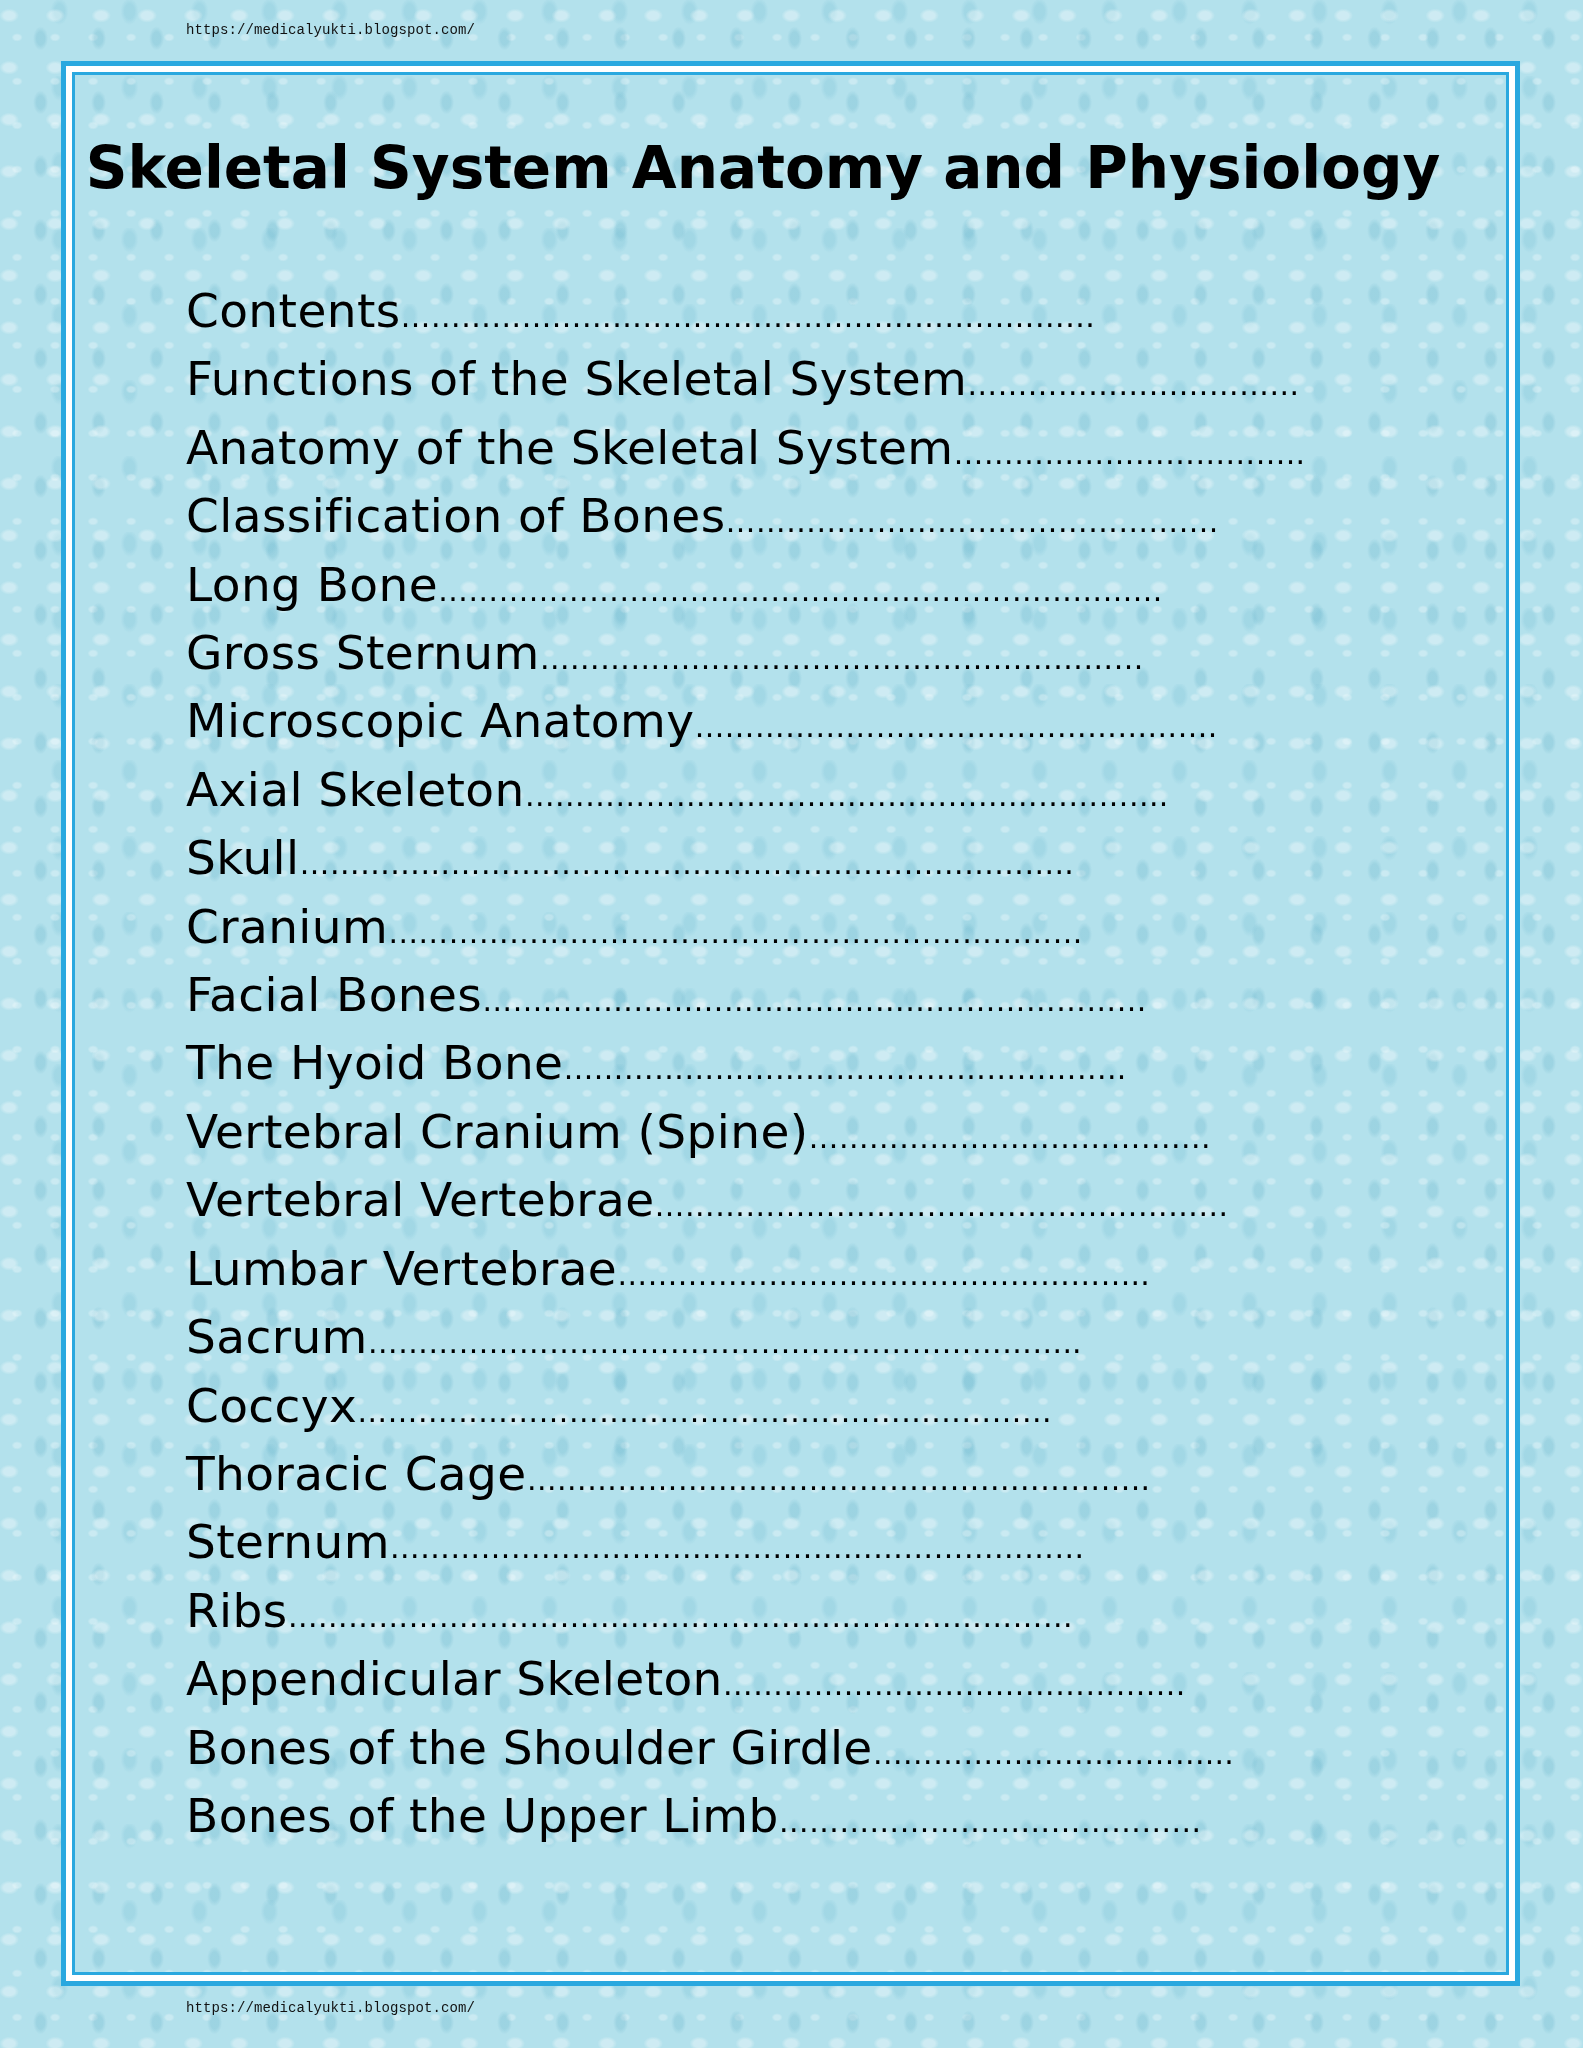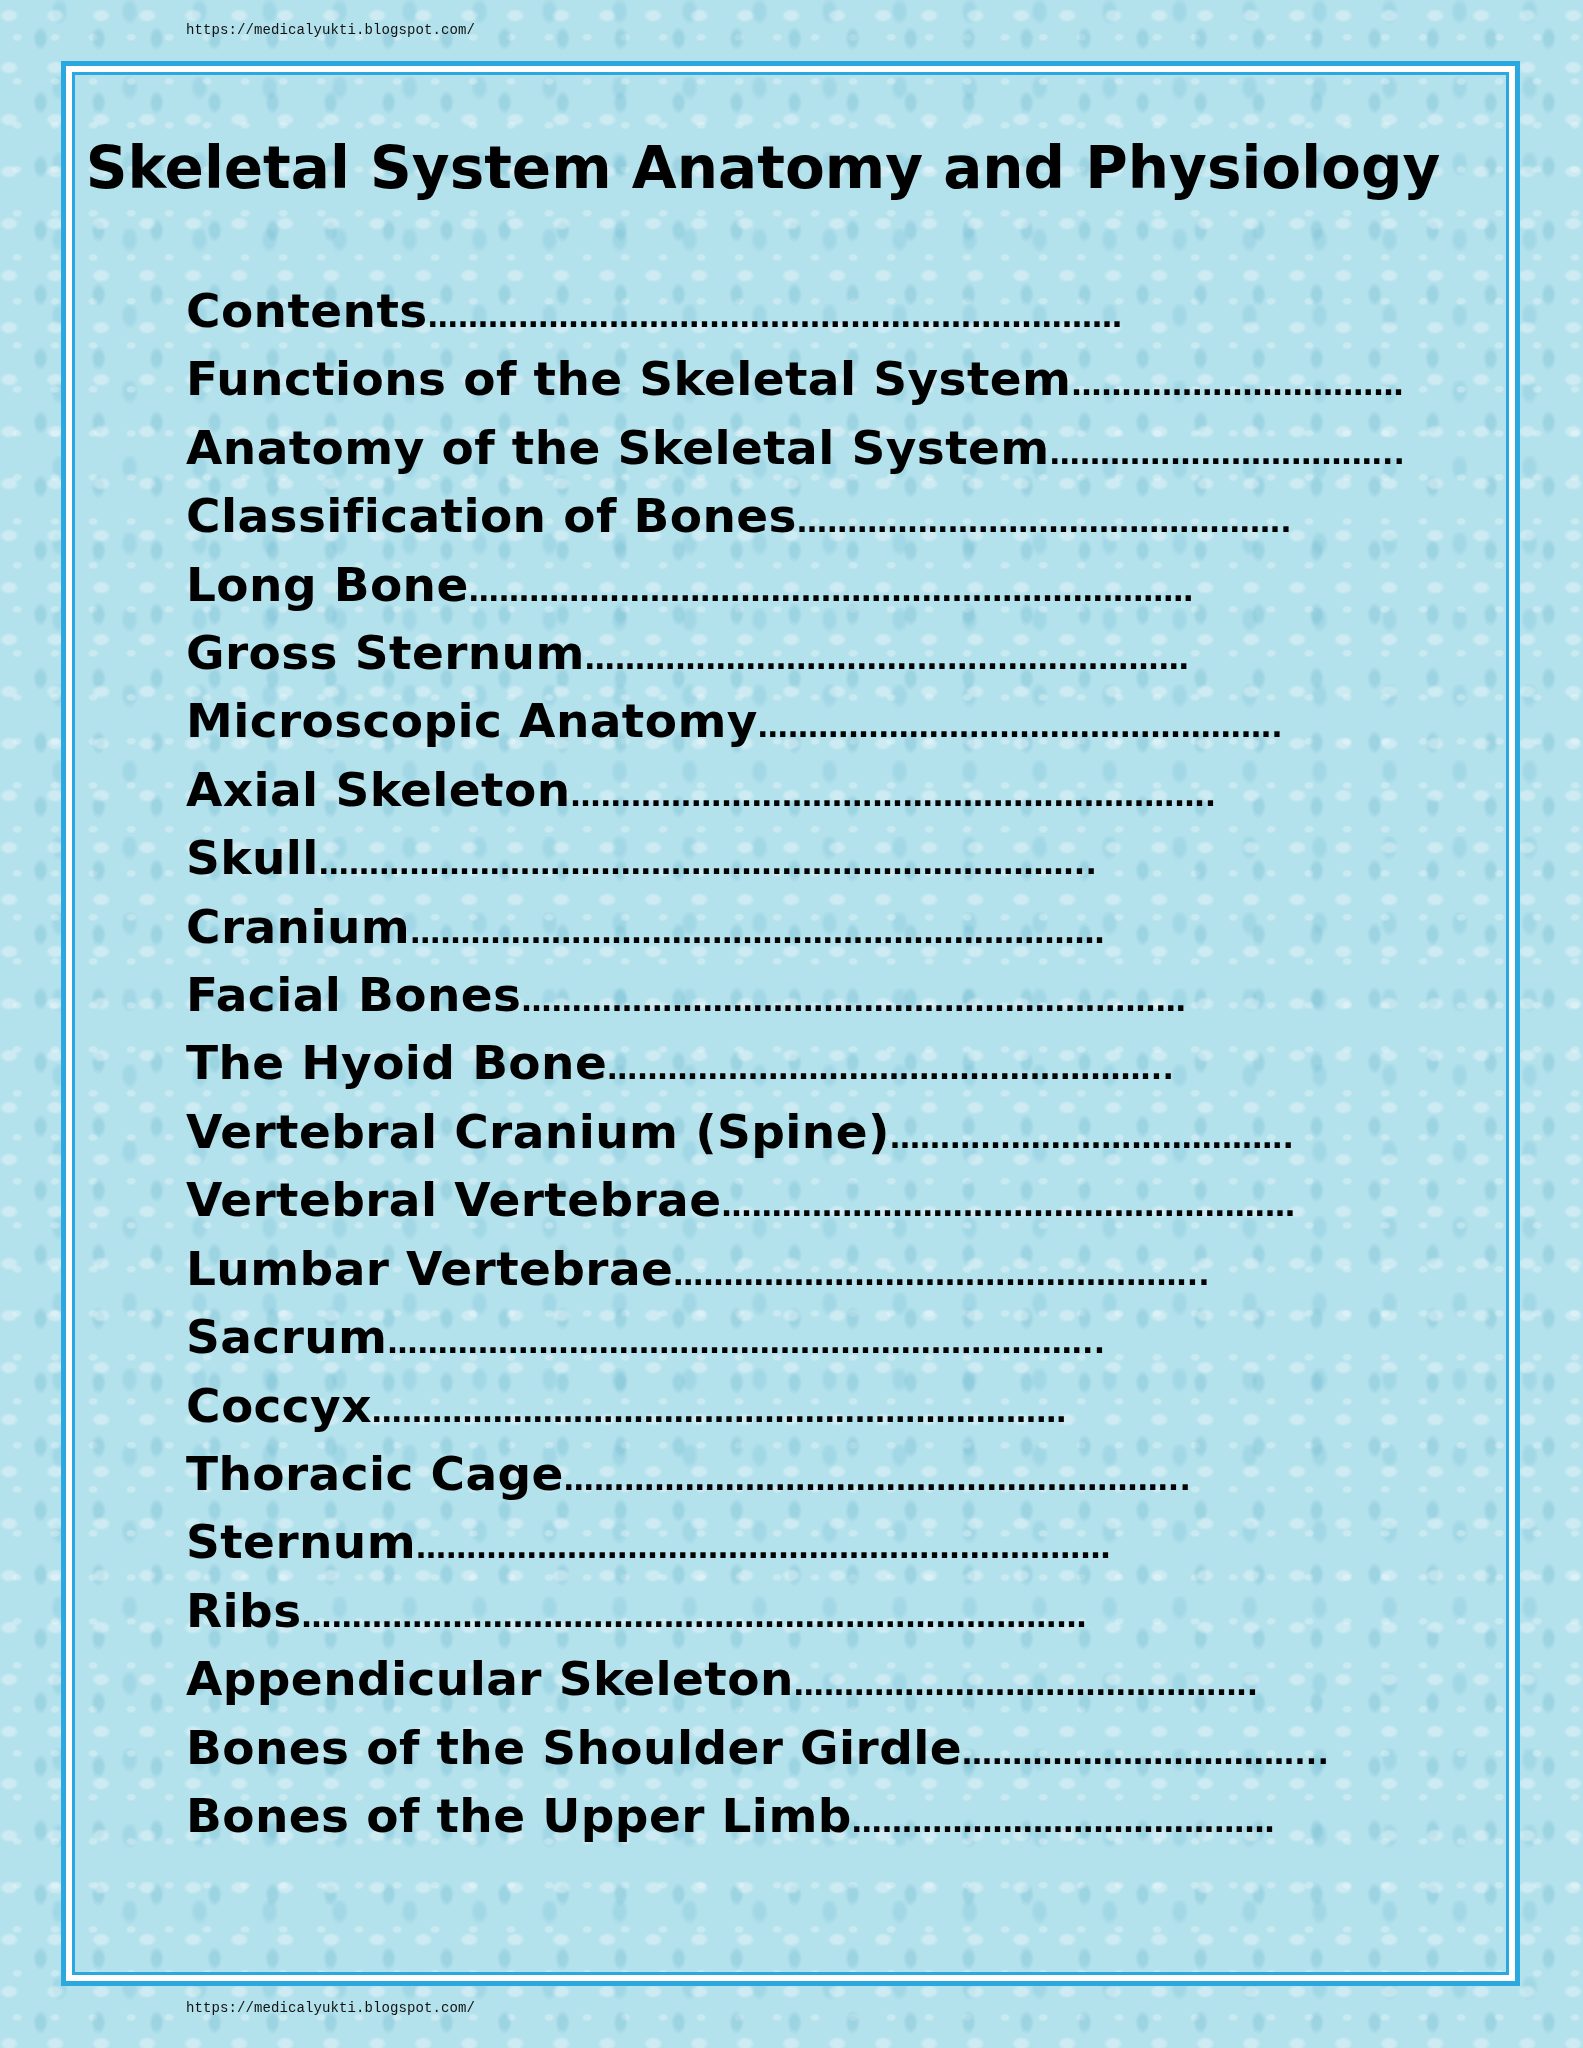--- a/index.html
+++ b/index.html
@@ -74,21 +74,20 @@
       padding: 0;
       list-style: none;
     }
     .toc-item {
       font-family: "DejaVu Sans", sans-serif;
       font-size: 47px;
       line-height: 62.4px;
       white-space: nowrap;
       color: #000;
       letter-spacing: 0.4px;
-      font-weight: bold;
     }
     .toc-label { }
     .toc-leader {
       font-size: 30px;
       letter-spacing: 0.2px;
     }
   </style>
 </head>
 <body>
 

